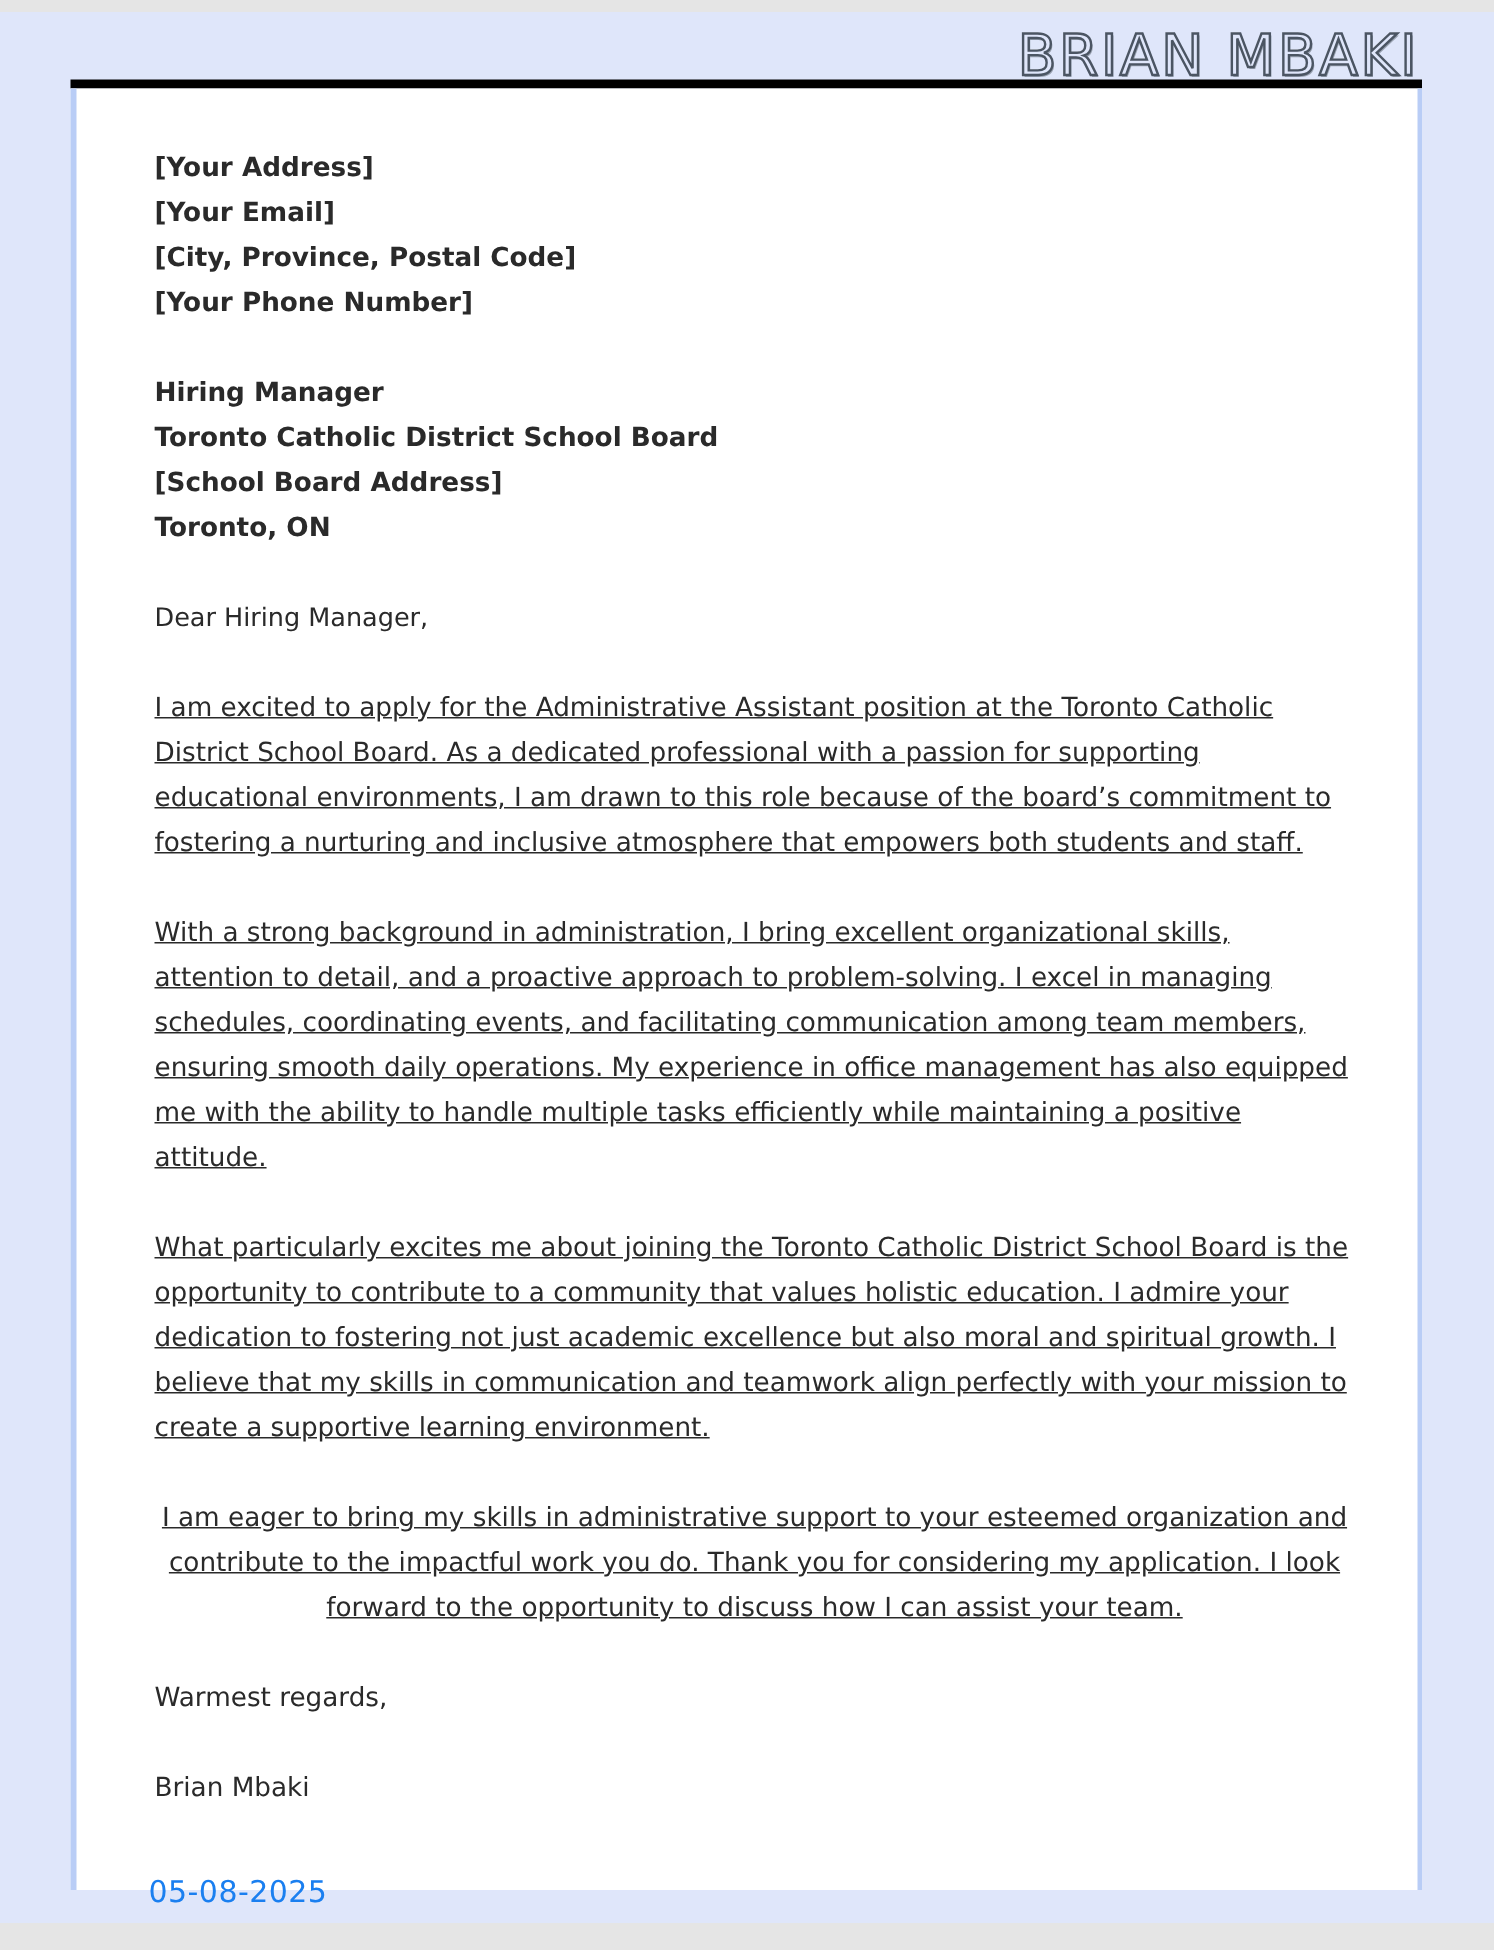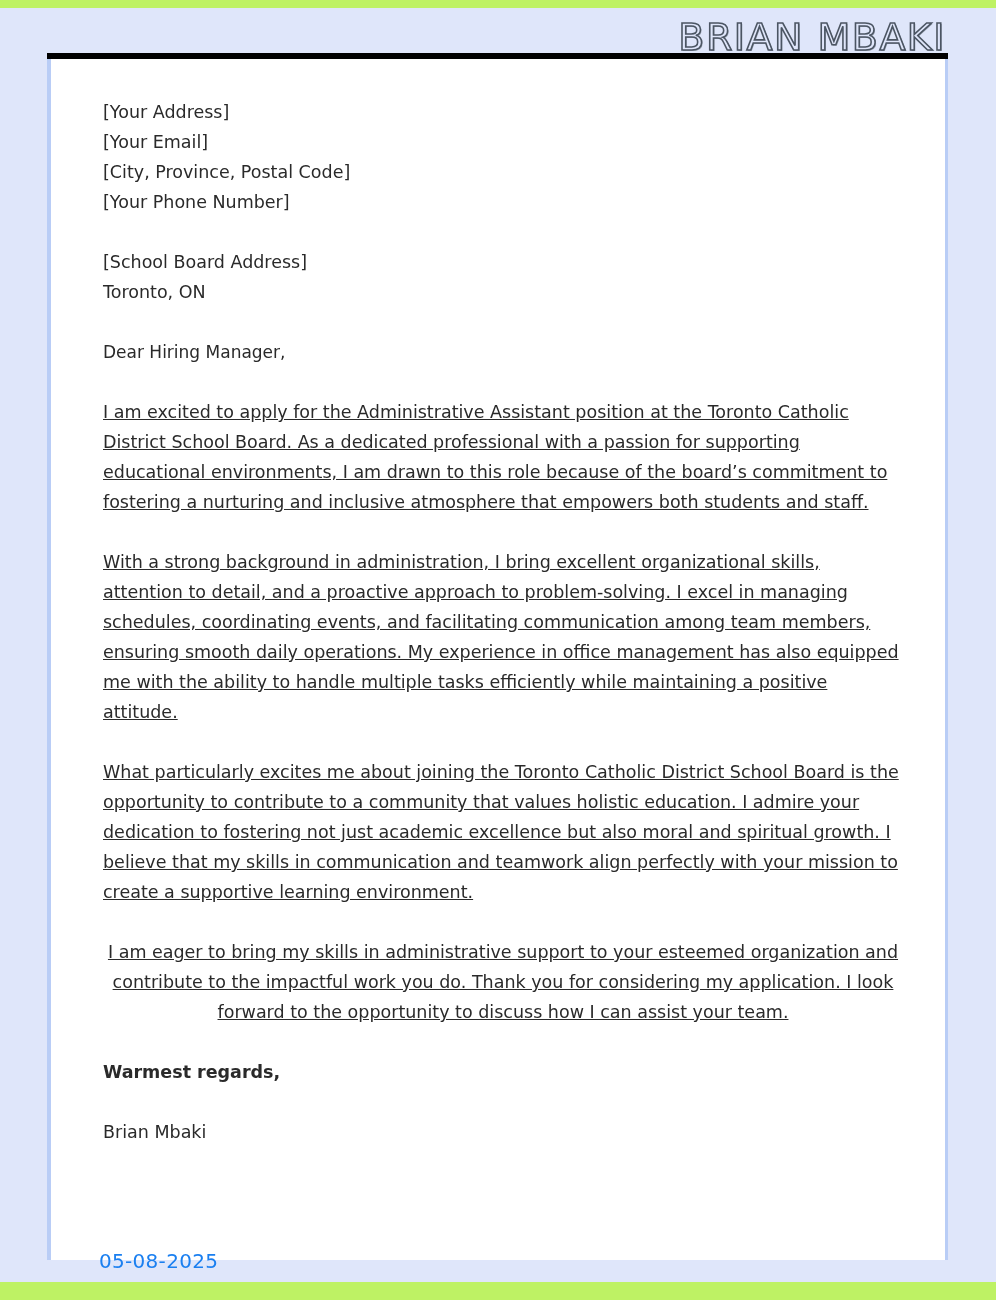--- a/index.html
+++ b/index.html
@@ -5,21 +5,21 @@
   html, body {
     margin: 0;
     padding: 0;
     background: #000000;
   }
 
   .page {
     position: relative;
     width: 996px;
     height: 1300px;
-    background: #bef264;
+    background: #e5e5e5;
     overflow: hidden;
     font-family: "DejaVu Sans", sans-serif;
   }
 
   
   .paper-bg {
     position: absolute;
     left: 0;
     top: 8px;
     width: 996px;
@@ -81,21 +81,21 @@
     position: absolute;
     left: 52px;
     top: 38px;
     width: 800px;
   }
 
   .blk {
     font-size: 17.5px;
     line-height: 30px;
     color: #2a2a2a;
-    font-weight: 400;
+    font-weight: 700;
   }
 
   .blk .ln {
     display: block;
     white-space: pre;
   }
 
   .gap-lg { height: 30px; }
 
   .para {
@@ -115,21 +115,20 @@
     line-height: 30px;
     color: #2a2a2a;
     margin: 0 0 30px 0;
   }
 
   .closing {
     font-size: 17.5px;
     line-height: 30px;
     color: #2a2a2a;
     margin: 30px 0 0 0;
-    font-weight: bold;
   }
 
   .signature {
     font-size: 17.5px;
     line-height: 30px;
     color: #2a2a2a;
     margin: 30px 0 0 0;
   }
 
   
@@ -163,20 +162,22 @@
       <div class="blk">
         <span class="ln">[Your Address]</span>
         <span class="ln">[Your Email]</span>
         <span class="ln">[City, Province, Postal Code]</span>
         <span class="ln">[Your Phone Number]</span>
       </div>
 
       <div class="gap-lg"></div>
 
       <div class="blk">
+        <span class="ln">Hiring Manager</span>
+        <span class="ln">Toronto Catholic District School Board</span>
         <span class="ln">[School Board Address]</span>
         <span class="ln">Toronto, ON</span>
       </div>
 
       <div class="gap-lg"></div>
 
       <p class="salutation">Dear Hiring Manager,</p>
 
       <p class="para">I am excited to apply for the Administrative Assistant position at the Toronto Catholic District School Board. As a dedicated professional with a passion for supporting educational environments, I am drawn to this role because of the board’s commitment to fostering a nurturing and inclusive atmosphere that empowers both students and staff.</p>
 

